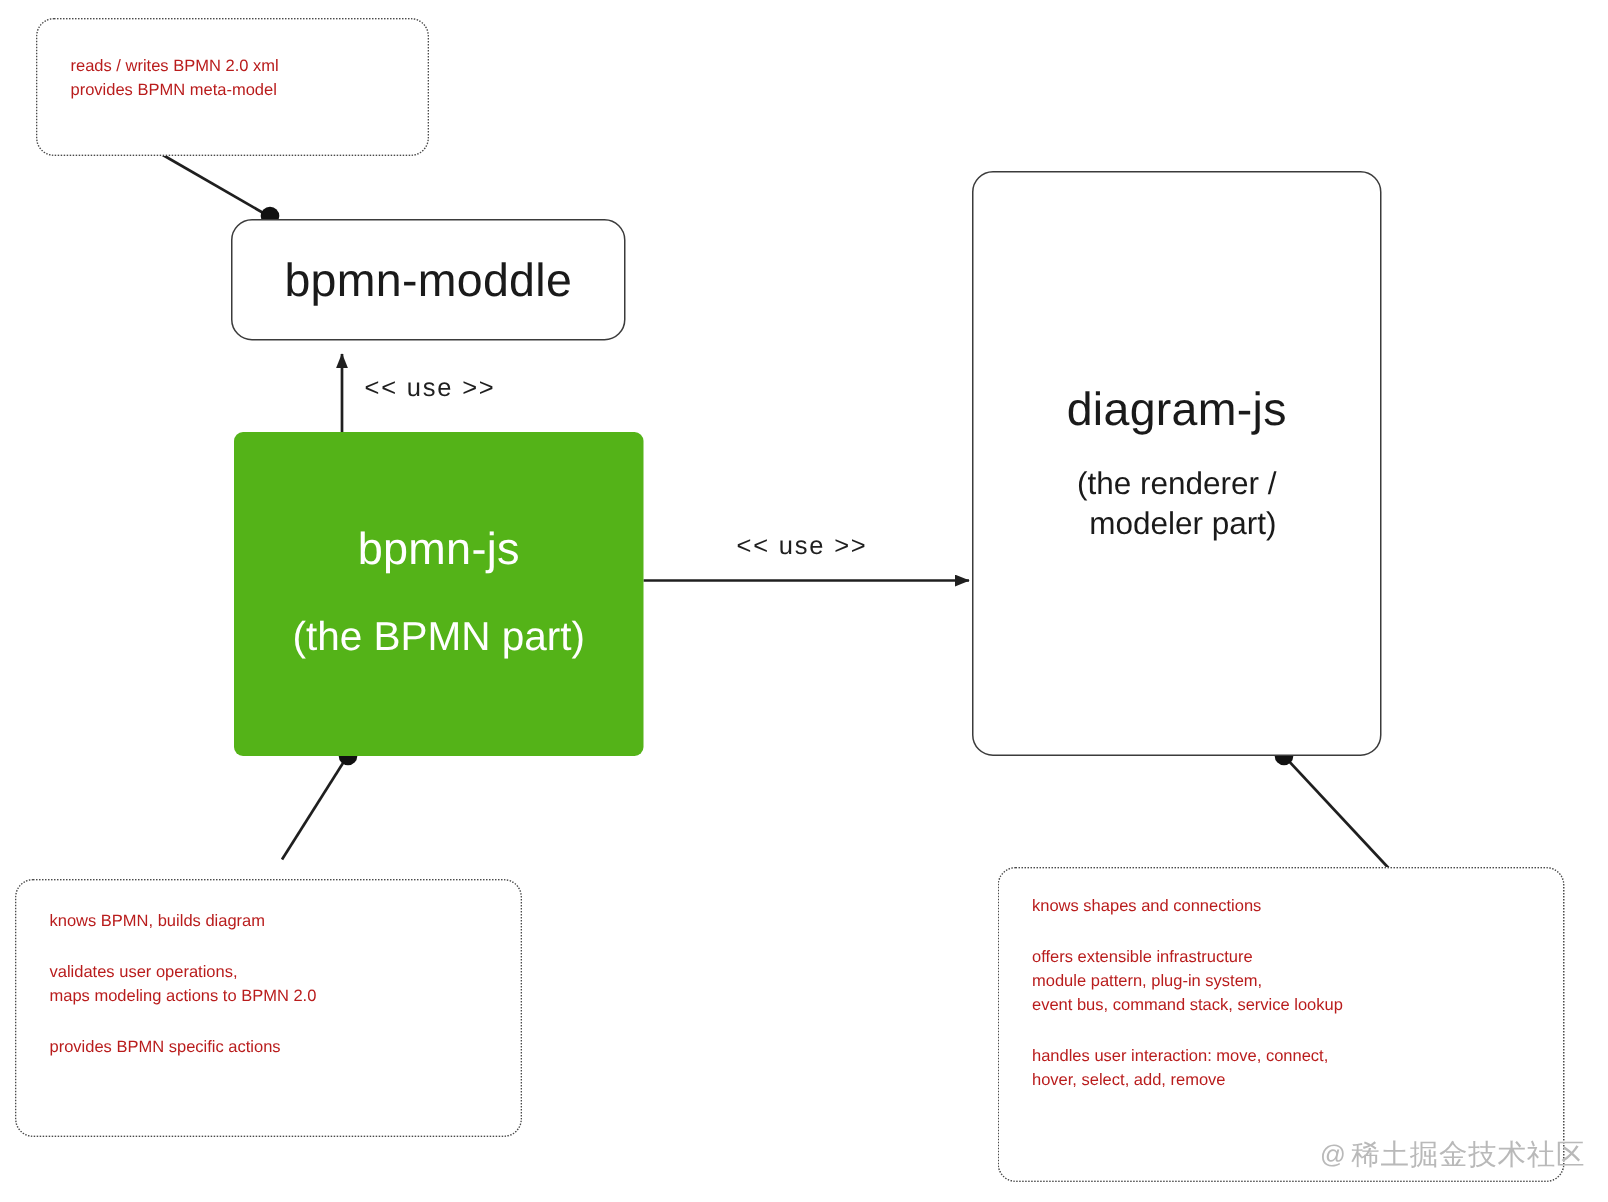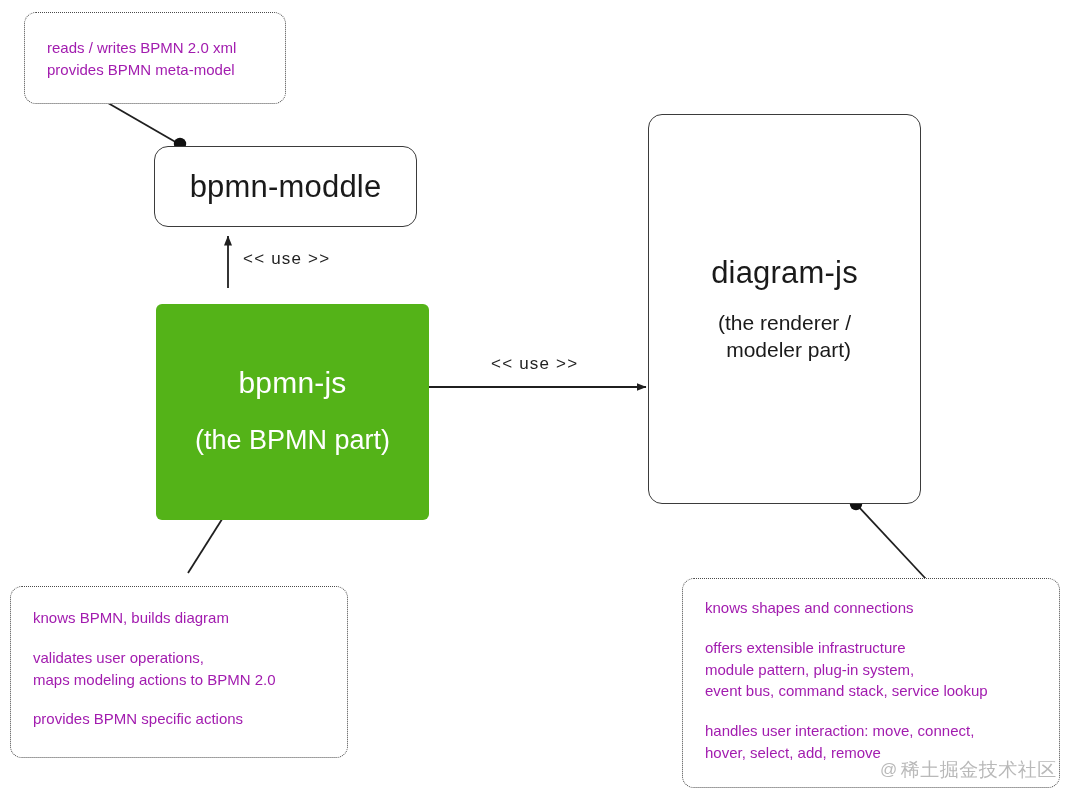--- a/index.html
+++ b/index.html
@@ -39,21 +39,20 @@
     flex-direction: column;
     align-items: center;
     justify-content: center;
     text-align: right;
   }
   .node.green {
     background: #54b318;
     border: none;
     border-radius: 6px;
     color: #ffffff;
-    margin-top: 16px;
   }
   .node-title {
     font-size: 31px;
     font-weight: 400;
     letter-spacing: 0.2px;
     line-height: 1.15;
   }
   .node.green .node-title {
     color: #ffffff;
     font-size: 30px;
@@ -87,23 +86,23 @@
     width: 273px;
     height: 390px;
   }
   
   .note {
     position: absolute;
     box-sizing: border-box;
     border: 1.7px dotted #4a4a4a;
     border-radius: 12px;
     background: #ffffff;
-    font-size: 15px;
+    font-size: 11px;
     line-height: 1.45;
-    color: #a21caf;
+    color: #b91c1c;
     padding: 18px 22px;
   }
   .note p {
     margin: 0;
     white-space: pre-line;
   }
   .note p + p {
     margin-top: 18px;
   }
   #note-moddle {
@@ -114,21 +113,21 @@
     padding-top: 24px;
   }
   #note-bpmnjs {
     left: 10px;
     top: 586px;
     width: 338px;
     height: 172px;
     padding-top: 20px;
   }
   #note-diagramjs {
-    left: 682px;
+    left: 665px;
     top: 578px;
     width: 378px;
     height: 210px;
     padding-top: 18px;
   }
   
   .edge-label {
     position: absolute;
     font-size: 17px;
     letter-spacing: 1.2px;

